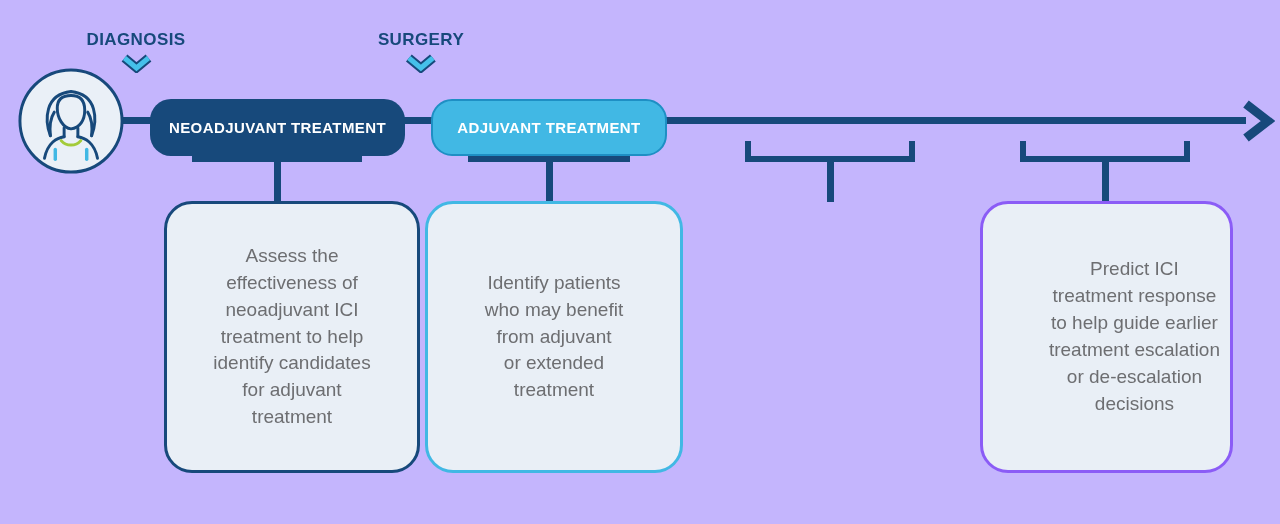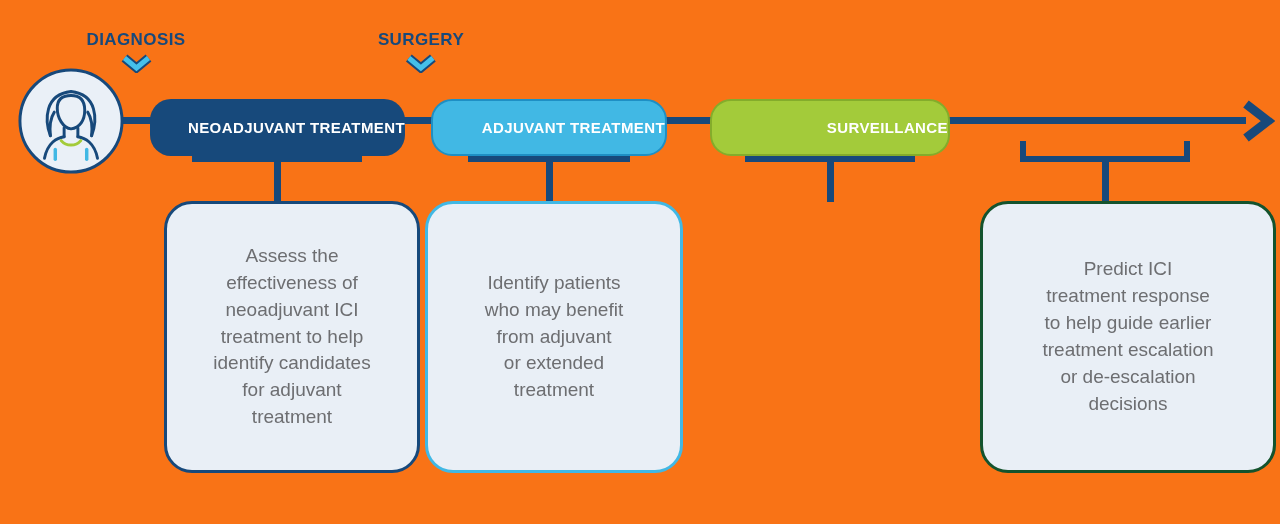--- a/index.html
+++ b/index.html
@@ -1,34 +1,34 @@
 <!DOCTYPE html>
 <html><head>
 <meta charset="utf-8">
 <style>
   html,body{margin:0;padding:0;background:#ffffff;}
   .canvas{
-    position:relative;width:1280px;height:524px;background:#f97316;overflow:hidden;
+    position:relative;width:1280px;height:524px;background:#c4b5fd;overflow:hidden;
     font-family:"Liberation Sans","DejaVu Sans",sans-serif;
   }
   
   .timeline-line{position:absolute;left:118px;top:117px;width:1128px;height:7px;background:#17497B;}
   .timeline-arrow{position:absolute;left:1241px;top:97px;}
   
   .patient{position:absolute;left:17px;top:67px;width:108px;height:108px;}
   
   .milestone{position:absolute;top:30px;transform:translateX(-50%);text-align:center;}
   .milestone-label{
     color:#17497B;font-weight:bold;font-size:17px;letter-spacing:0.4px;white-space:nowrap;
   }
   .milestone .chev{display:block;margin:4px auto 0 auto;}
   
   .pill{
     position:absolute;top:99px;height:57px;border-radius:21px;
-    display:flex;align-items:center;justify-content:flex-end;
+    display:flex;align-items:center;justify-content:center;
     color:#ffffff;font-weight:bold;font-size:15px;letter-spacing:0.4px;white-space:nowrap;
     box-sizing:border-box;z-index:2;
   }
   .pill-1{left:150px;width:255px;background:#17497B;}
   .pill-2{left:431px;width:236px;background:#41B8E4;border:2px solid #1E8FC4;}
   .pill-3{left:710px;width:240px;background:#A3CB3A;border:2px solid #84AC2B;}
   .pill-4{left:990px;width:245px;background:#A6A8AB;border:2px solid #909295;}
   
   .bracket{
     position:absolute;top:141px;height:21px;box-sizing:border-box;
@@ -41,21 +41,21 @@
   .stem{position:absolute;top:158px;height:44px;width:7px;background:#17497B;}
   .stem-1{left:274px;} .stem-2{left:546px;} .stem-3{left:827px;} .stem-4{left:1102px;}
   
   .card{
     position:absolute;top:201px;height:272px;border-radius:28px;background:#E9EFF6;
     box-sizing:border-box;display:flex;align-items:center;justify-content:center;z-index:2;
   }
   .card-1{left:164px;width:256px;border:3px solid #17497B;}
   .card-2{left:425px;width:258px;border:3px solid #41B8E4;}
   .card-3{left:702px;width:256px;border:3px solid #A3CB3A;}
-  .card-4{left:980px;width:296px;border:3px solid #14532d;}
+  .card-4{left:980px;width:253px;border:3px solid #8b5cf6;justify-content:flex-end;}
   .card p{
     margin:0;padding:0 10px;color:#6D6E71;font-size:19px;line-height:1.42;
     text-align:center;white-space:pre-line;
   }
 </style>
 </head>
 <body>
 
 <div class="canvas">
 
@@ -116,23 +116,20 @@
   <div class="bracket bracket-2"></div>
   <div class="stem stem-2"></div>
   <div class="card card-2">
     <p>Identify patients
 who may benefit
 from adjuvant
 or extended
 treatment</p>
   </div>
 
-  <div class="pill pill-3">
-    <span>SURVEILLANCE</span>
-  </div>
   <div class="bracket bracket-3"></div>
   <div class="stem stem-3"></div>
 
   <div class="bracket bracket-4"></div>
   <div class="stem stem-4"></div>
   <div class="card card-4">
     <p>Predict ICI
 treatment response
 to help guide earlier
 treatment escalation

